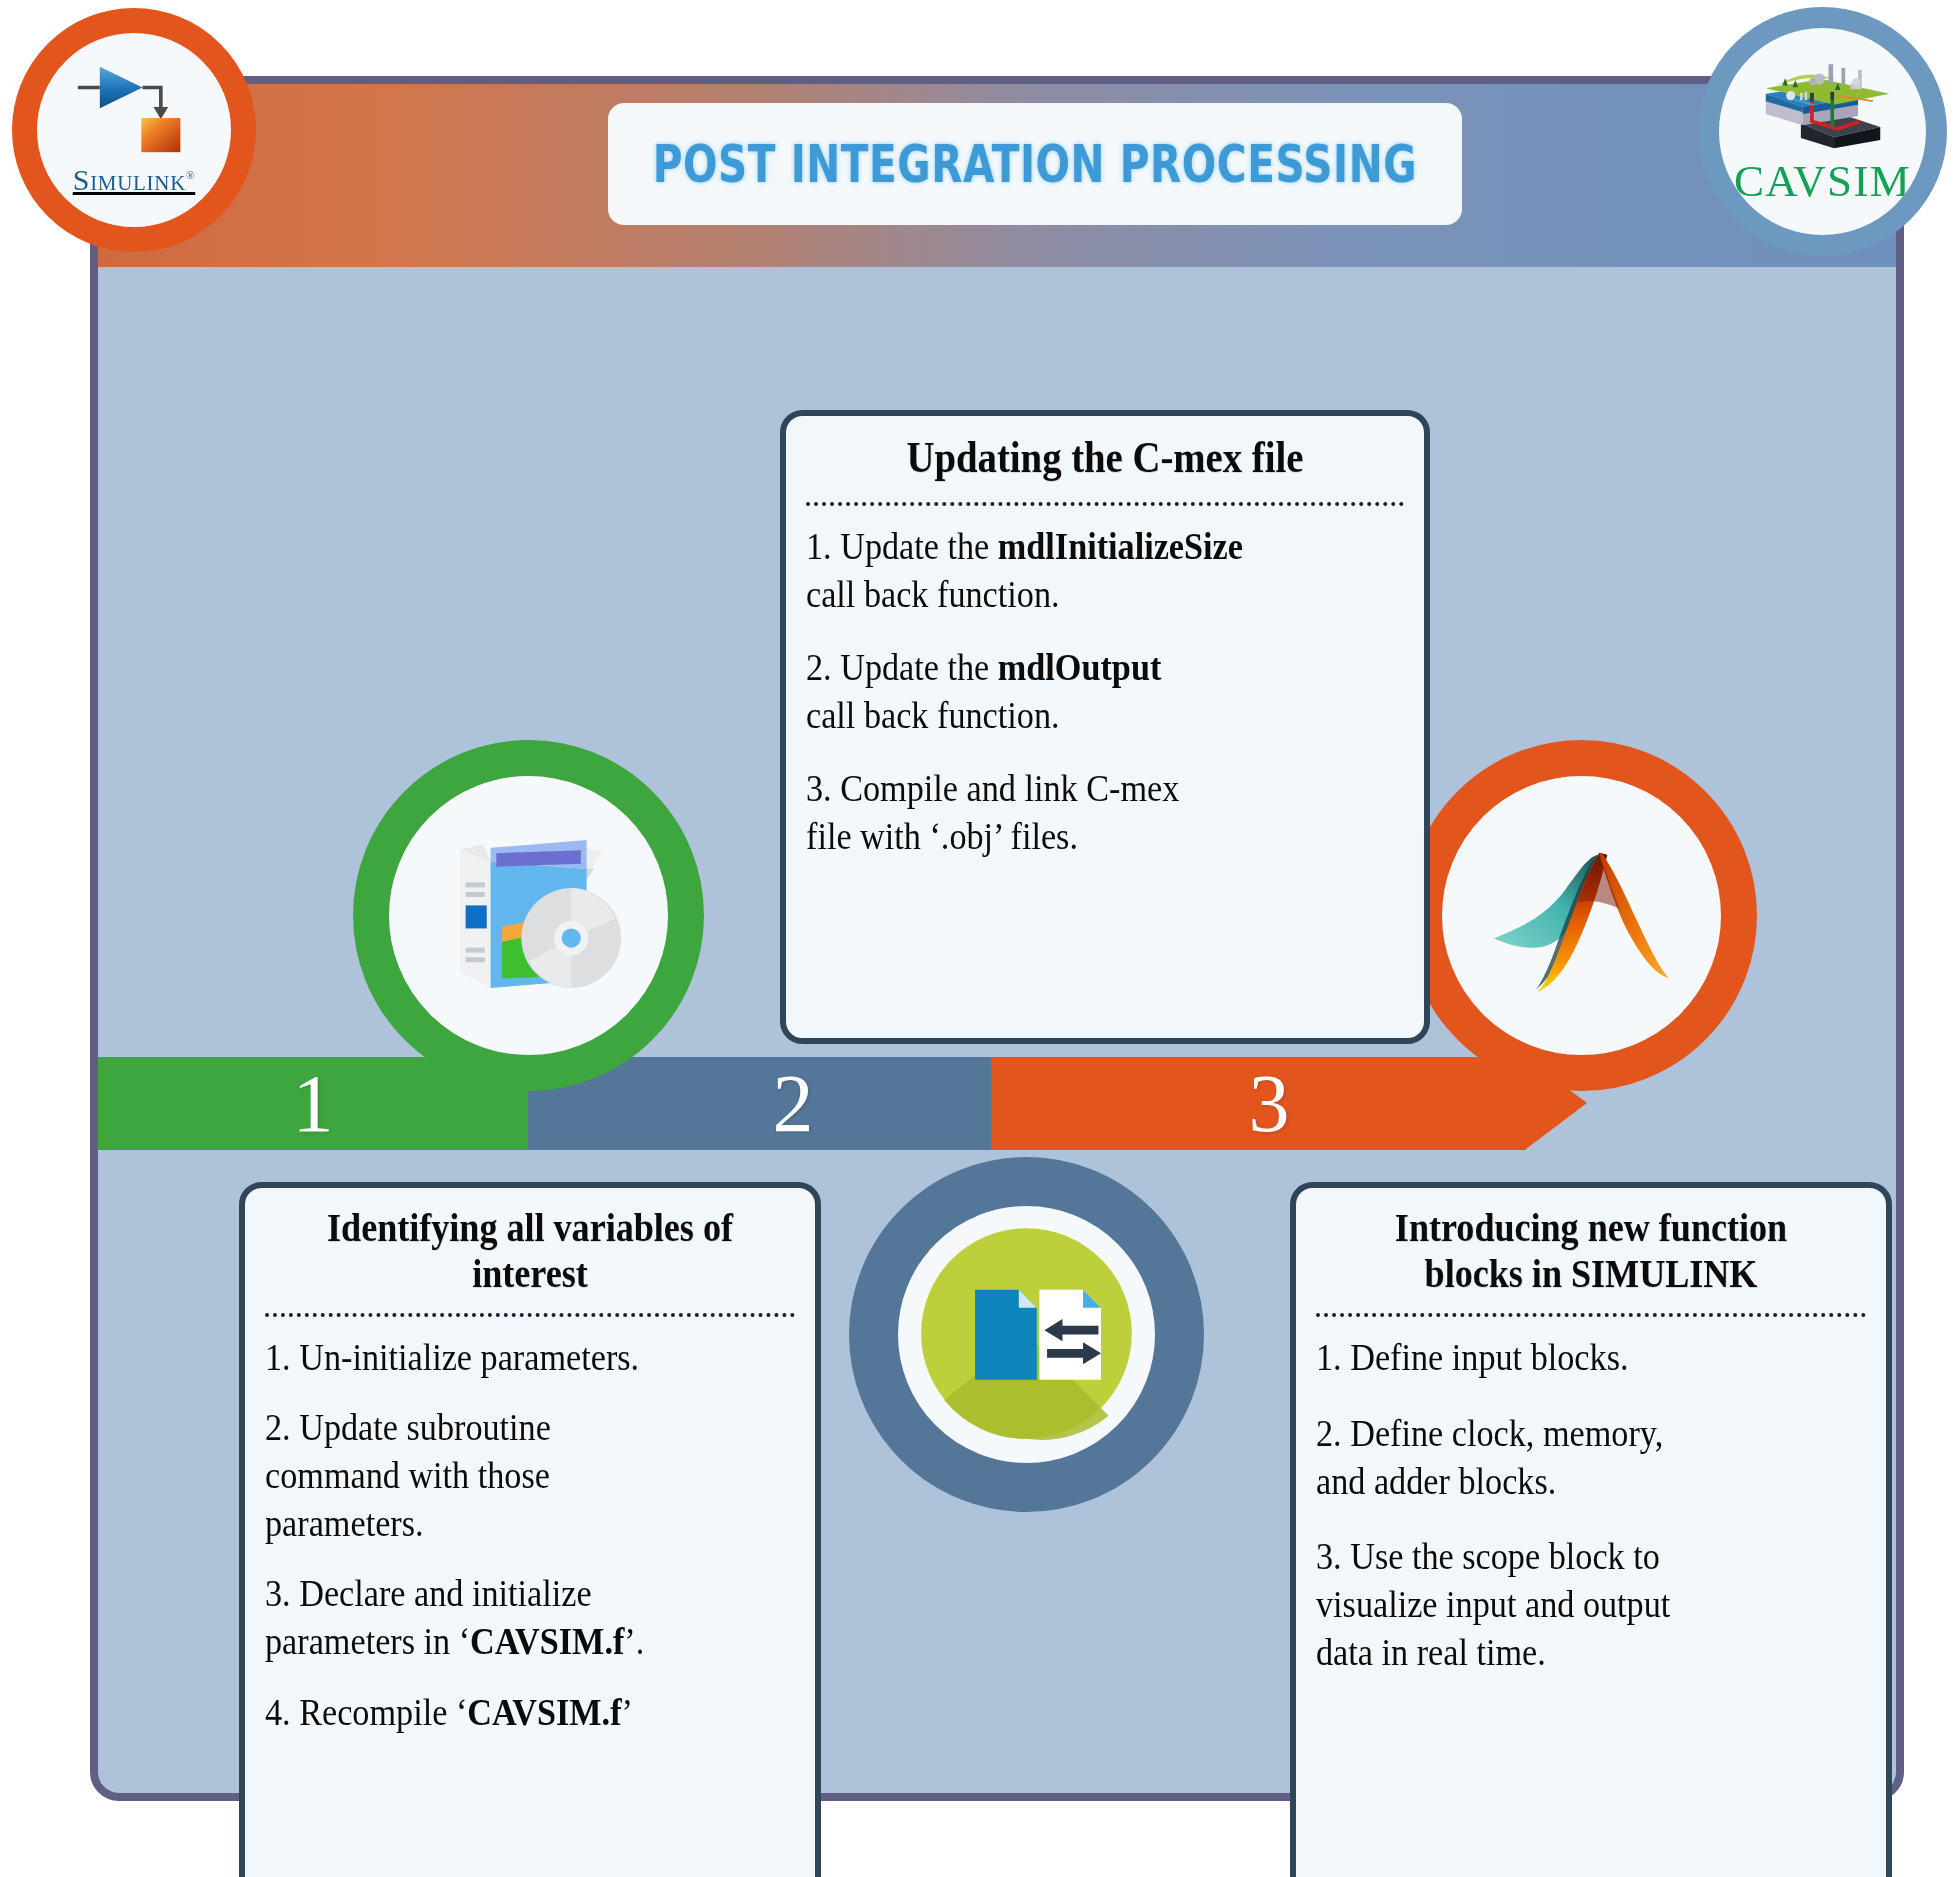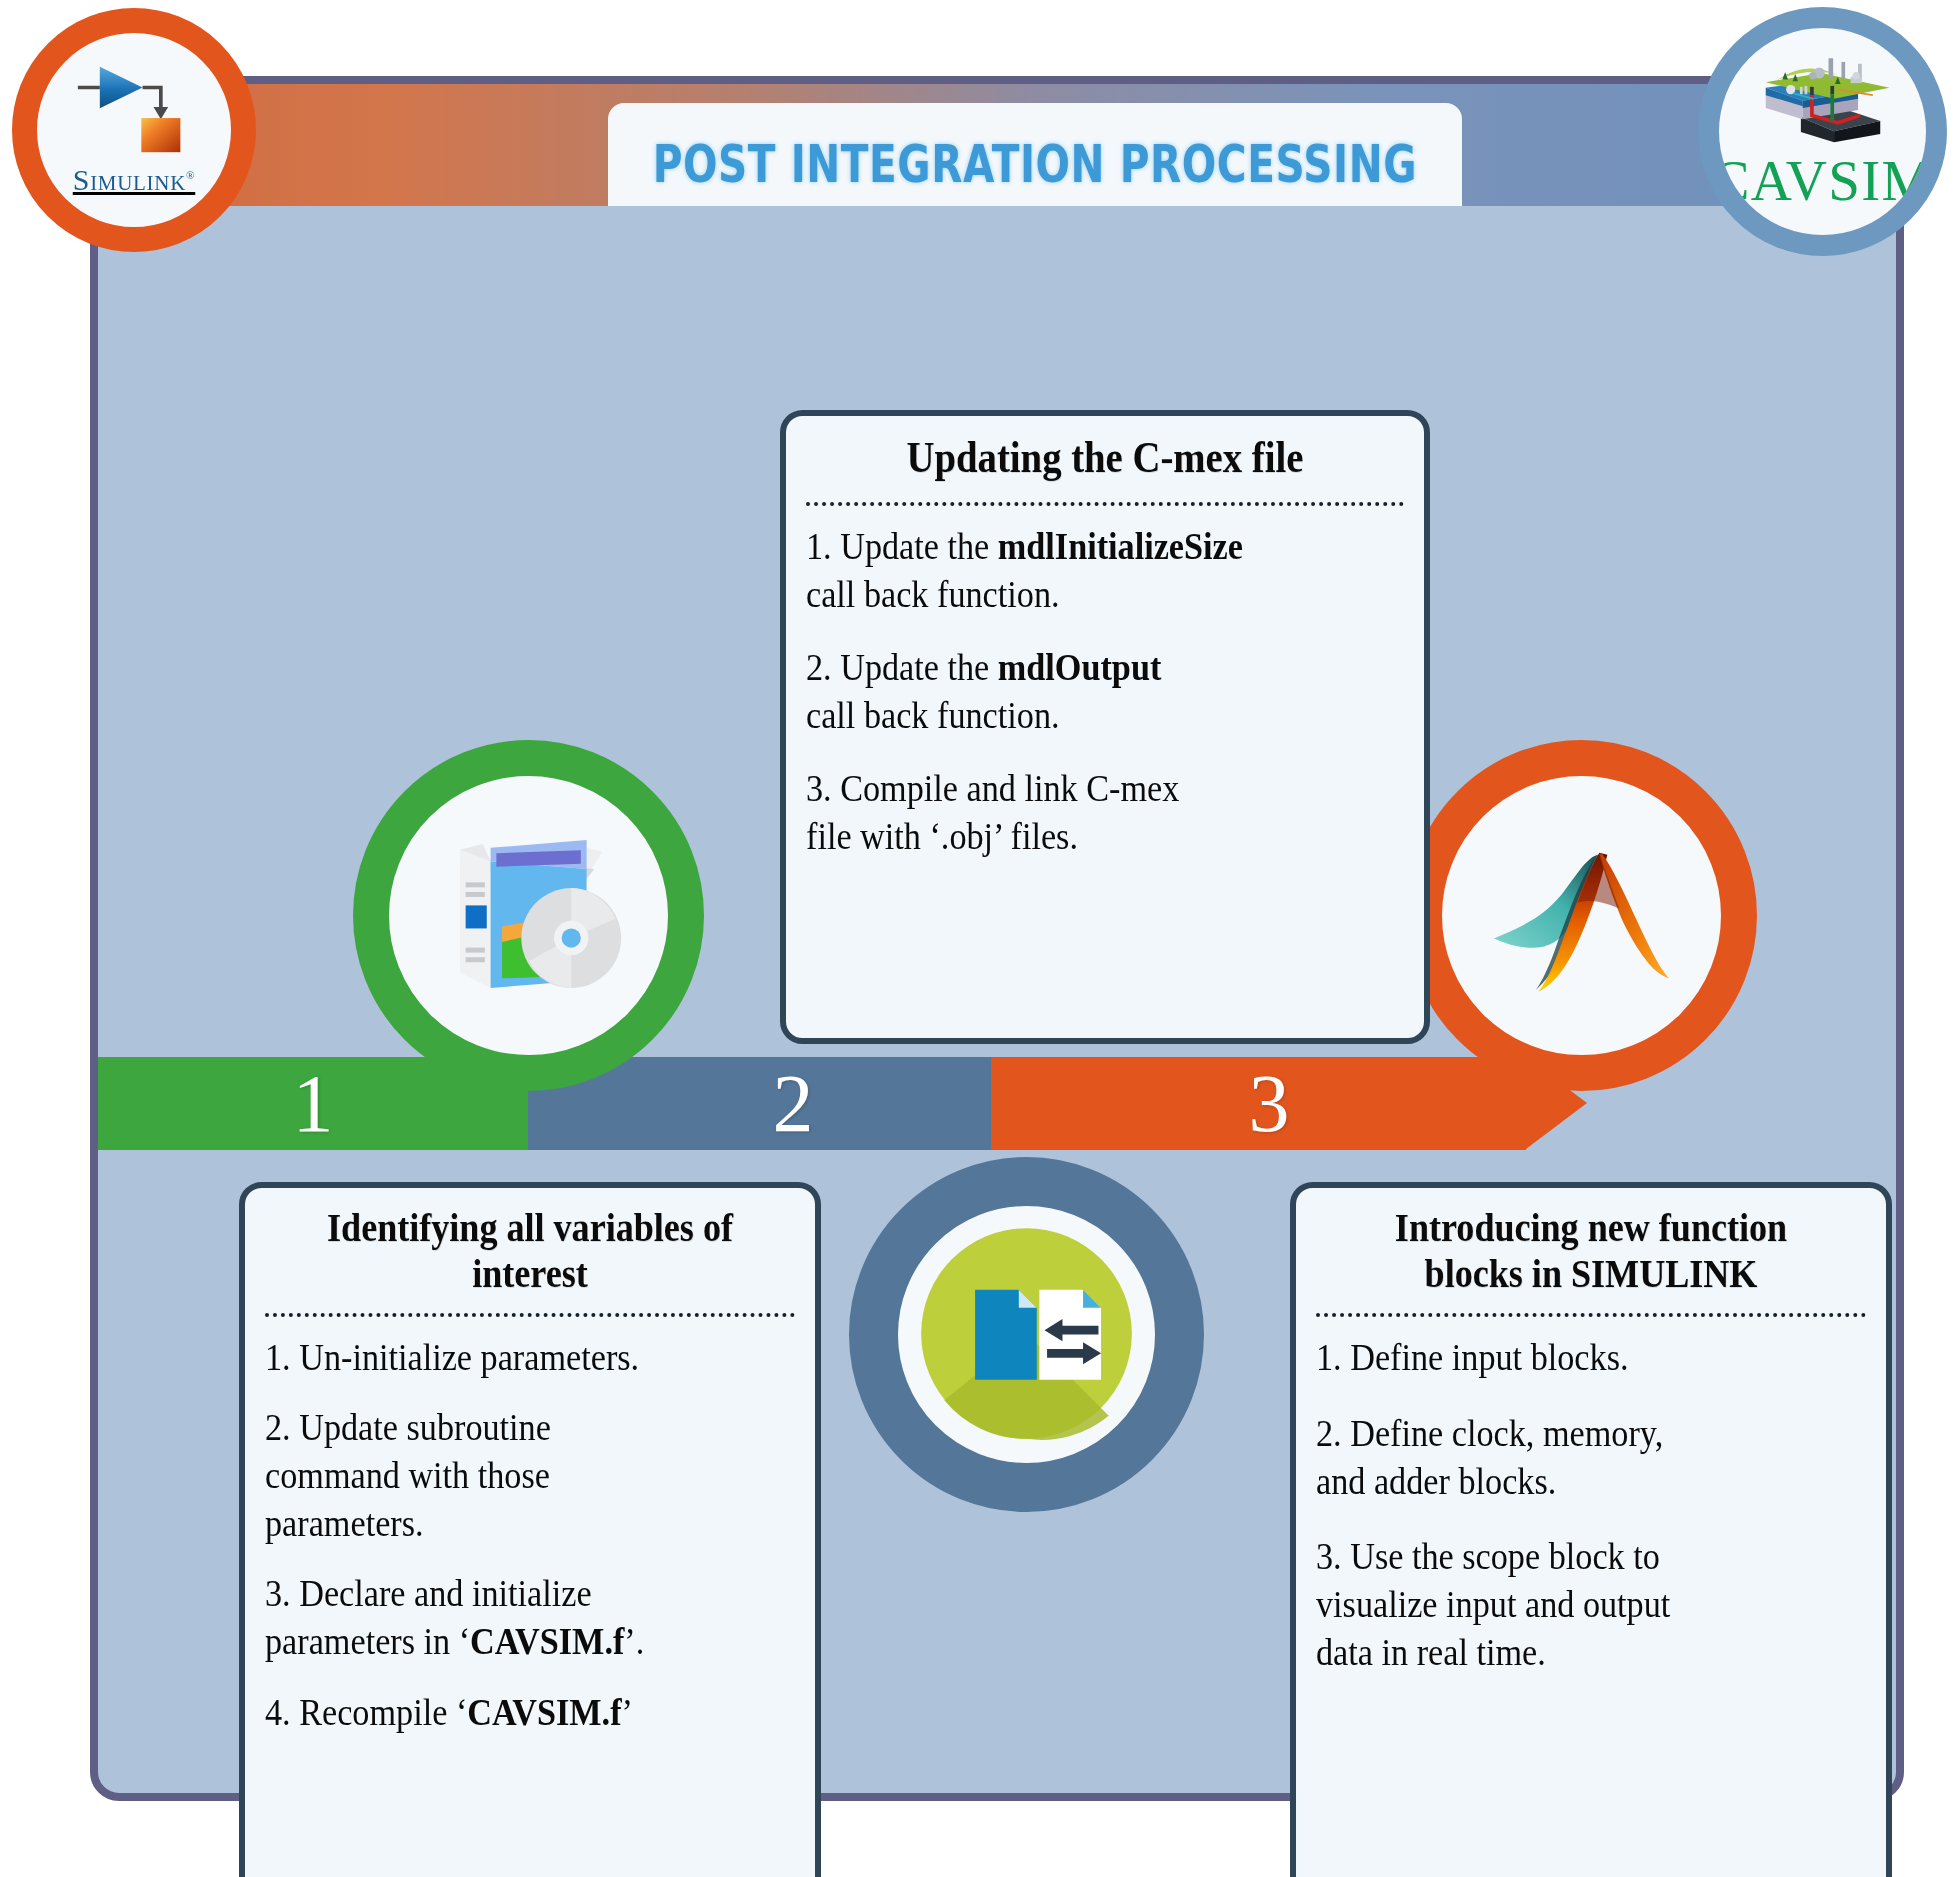--- a/index.html
+++ b/index.html
@@ -14,21 +14,21 @@
     background:#aec3da;
     border:8px solid #5f5f85;
     border-radius:29px;
     box-sizing:border-box;
   }
 
   
   #banner{
     position:absolute;
     left:0; top:0;
-    width:100%; height:122px;
+    width:100%; height:183px;
     background:linear-gradient(90deg,#cf6a3f 0%,#d3764c 16%,#b4806f 36%,#8e8ca3 52%,#7b93b9 70%,#6e90bd 100%);
     border-radius:21px 21px 0 0;
     overflow:hidden;
   }
   #banner-title-plate{
     position:absolute;
     left:510px; top:18.5px;
     width:854px; height:122px;
     background:#f4f8fb;
     border-radius:16px;
@@ -70,21 +70,21 @@
   }
   #simulink-wordmark{
     font-family:"Liberation Serif", serif;
     color:#1c5a8f;font-size:30px;
     letter-spacing:0.7px;margin-top:5.3px;
     font-variant:small-caps;font-weight:500;
   }
   #simulink-wordmark sup{font-size:11.2px;vertical-align:super;}
   #cavsim-wordmark{
     font-family:"Liberation Serif", serif;
-    color:#12a155;font-size:57px;letter-spacing:1.3px;margin-top:1.3px;
+    color:#12a155;font-size:45px;letter-spacing:1.3px;margin-top:1.3px;
   }
 
   
   #arrow-band{position:absolute;left:0;top:973px;width:100%;height:93px;}
   .arrow{position:absolute;top:0;height:93px;}
   .arrow .body{position:absolute;left:0;top:0;height:100%;}
   .arrow .head{
     position:absolute;top:0;width:0;height:0;
     border-top:46px solid transparent;
     border-bottom:46px solid transparent;

